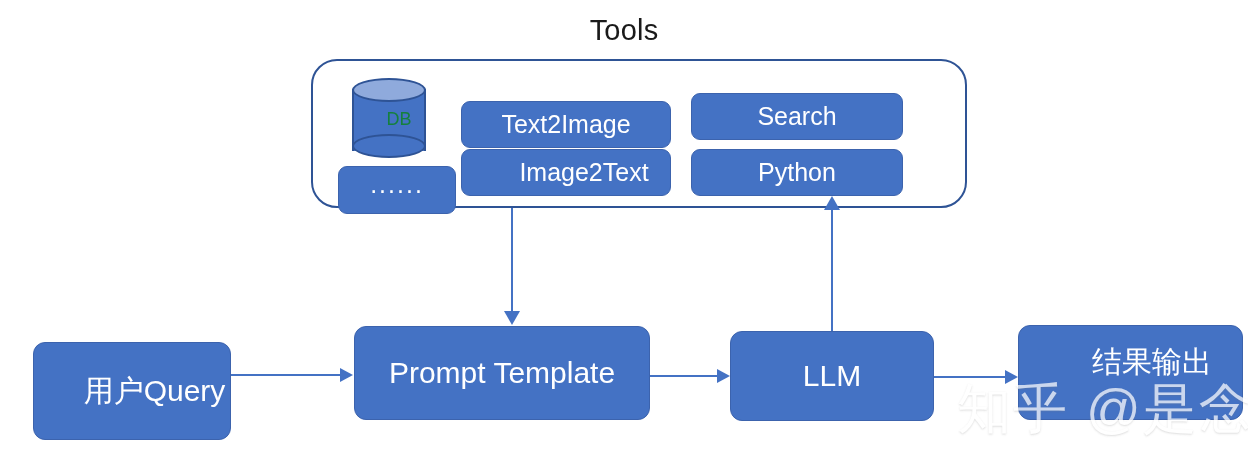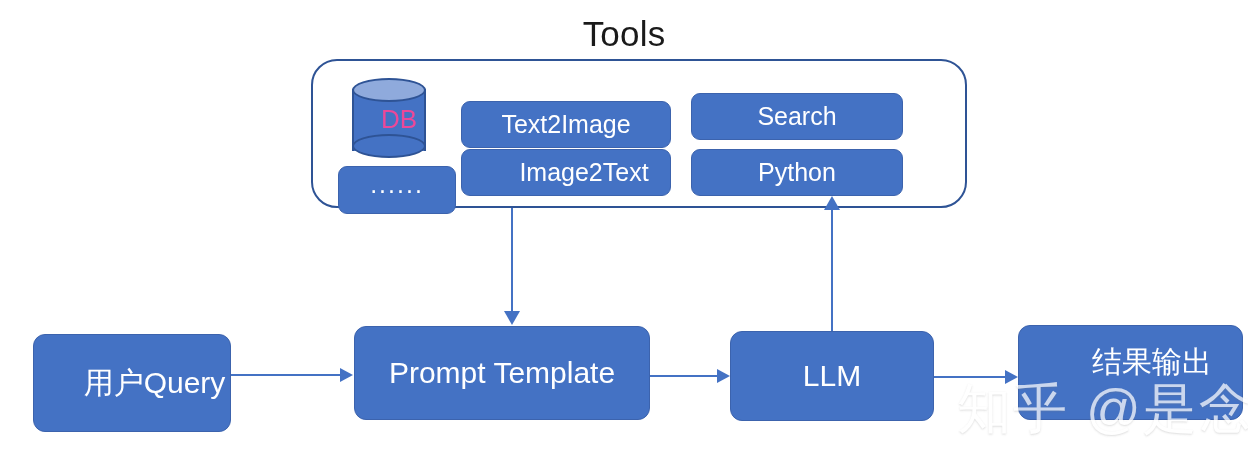--- a/index.html
+++ b/index.html
@@ -20,21 +20,21 @@
     background: #ffffff;
   }
 
   
   #tools-title {
     position: absolute;
     left: 0;
     top: 16px;
     width: 1248px;
     text-align: center;
-    font-size: 35px;
+    font-size: 29px;
     color: #1a1a1a;
     font-weight: 400;
     letter-spacing: 0.2px;
     line-height: 1;
   }
 
   #tools-container {
     position: absolute;
     left: 311px;
     top: 59px;
@@ -86,22 +86,22 @@
     border: 2px solid #2e5395;
     border-radius: 50%;
     box-sizing: border-box;
   }
   #db-cylinder .cyl-label {
     position: absolute;
     left: 0;
     top: 22px;
     width: 94px;
     text-align: center;
-    color: #ec4899;
-    font-size: 26px;
+    color: #15803d;
+    font-size: 18px;
     line-height: 38px;
     z-index: 3;
   }
 
   .tool-pill {
     position: absolute;
     background: #4472c4;
     border: 1px solid #3c63ad;
     border-radius: 9px;
     color: #ffffff;
@@ -133,21 +133,21 @@
     border: 1px solid #3c63ad;
     border-radius: 12px;
     color: #ffffff;
     display: flex;
     align-items: center;
     justify-content: center;
     box-sizing: border-box;
     font-size: 30px;
     white-space: nowrap;
   }
-  #box-user-query      { left: 33px;   top: 334px; width: 198px; height: 98px; padding-left: 45px; }
+  #box-user-query      { left: 33px;   top: 342px; width: 198px; height: 98px; padding-left: 45px; }
   #box-prompt-template { left: 354px;  top: 326px; width: 296px; height: 94px; }
   #box-llm             { left: 730px;  top: 331px; width: 204px; height: 90px; }
   #box-result-output   { left: 1018px; top: 325px; width: 225px; height: 95px; }
 
   #box-result-output .box-label {
     position: relative;
     top: -10px;
     margin-left: 43px;
   }
 

